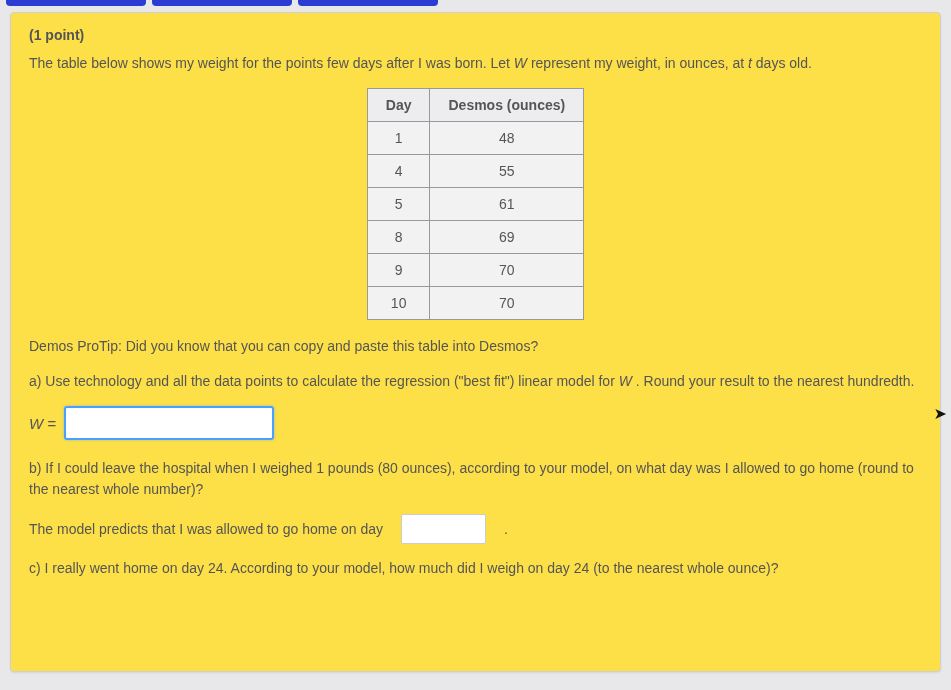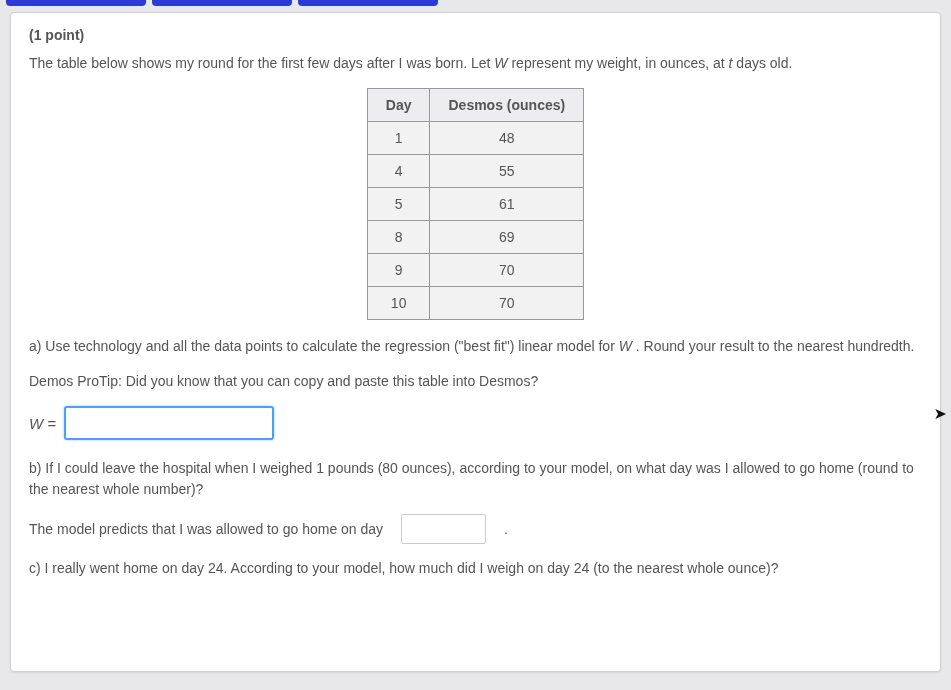--- a/index.html
+++ b/index.html
@@ -19,21 +19,21 @@
   }
   .tab {
     width: 140px;
     height: 6px;
     background: #2a3cd4;
     border-bottom-left-radius: 4px;
     border-bottom-right-radius: 4px;
   }
   .card {
     margin: 6px 10px 10px 10px;
-    background: #ffffff;
+    background: #fde047;
     border: 1px solid #d0d0d2;
     border-radius: 4px;
     padding: 14px 18px 18px 18px;
     height: 660px;
     box-shadow: 0 1px 2px rgba(0,0,0,0.08);
   }
   .pts {
     font-weight: 600;
     color: #555;
     margin-bottom: 10px;
@@ -127,21 +127,21 @@
   <div class="tab"></div>
   <div class="tab"></div>
   <div class="tab"></div>
 </div>
 
 <div class="card">
 
   <div class="pts">(1 point)</div>
 
   <div class="prompt">
-    <span>The table below shows my round for the first few days after I was born. Let </span>
+    <span>The table below shows my weight for the points few days after I was born. Let </span>
     <span class="italic-var">W</span>
     <span> represent my weight, in ounces, at </span>
     <span class="italic-var">t</span>
     <span> days old.</span>
   </div>
 
   <table class="data-table">
     <thead>
       <tr>
         <th>Day</th>
@@ -169,28 +169,28 @@
         <td>9</td>
         <td>70</td>
       </tr>
       <tr>
         <td>10</td>
         <td>70</td>
       </tr>
     </tbody>
   </table>
 
+  <div class="sub">Demos ProTip: Did you know that you can copy and paste this table into Desmos?</div>
+
   <div class="sub">
     <span>a) Use technology and all the data points to calculate the regression ("best fit") linear model for </span>
     <span class="italic-var">W</span>
     <span>. Round your result to the nearest hundredth.</span>
   </div>
 
-  <div class="sub">Demos ProTip: Did you know that you can copy and paste this table into Desmos?</div>
-
   <div class="eqline">
     <span class="lhs">W =</span>
     <input type="text" class="ans-input" value="" style="">
   </div>
 
   <div class="sub">b) If I could leave the hospital when I weighed 1 pounds (80 ounces), according to your model, on what day was I allowed to go home (round to the nearest whole number)?</div>
 
   <div class="inline-row">
     <span>The model predicts that I was allowed to go home on day</span>
     <span class="ans-box"></span>

